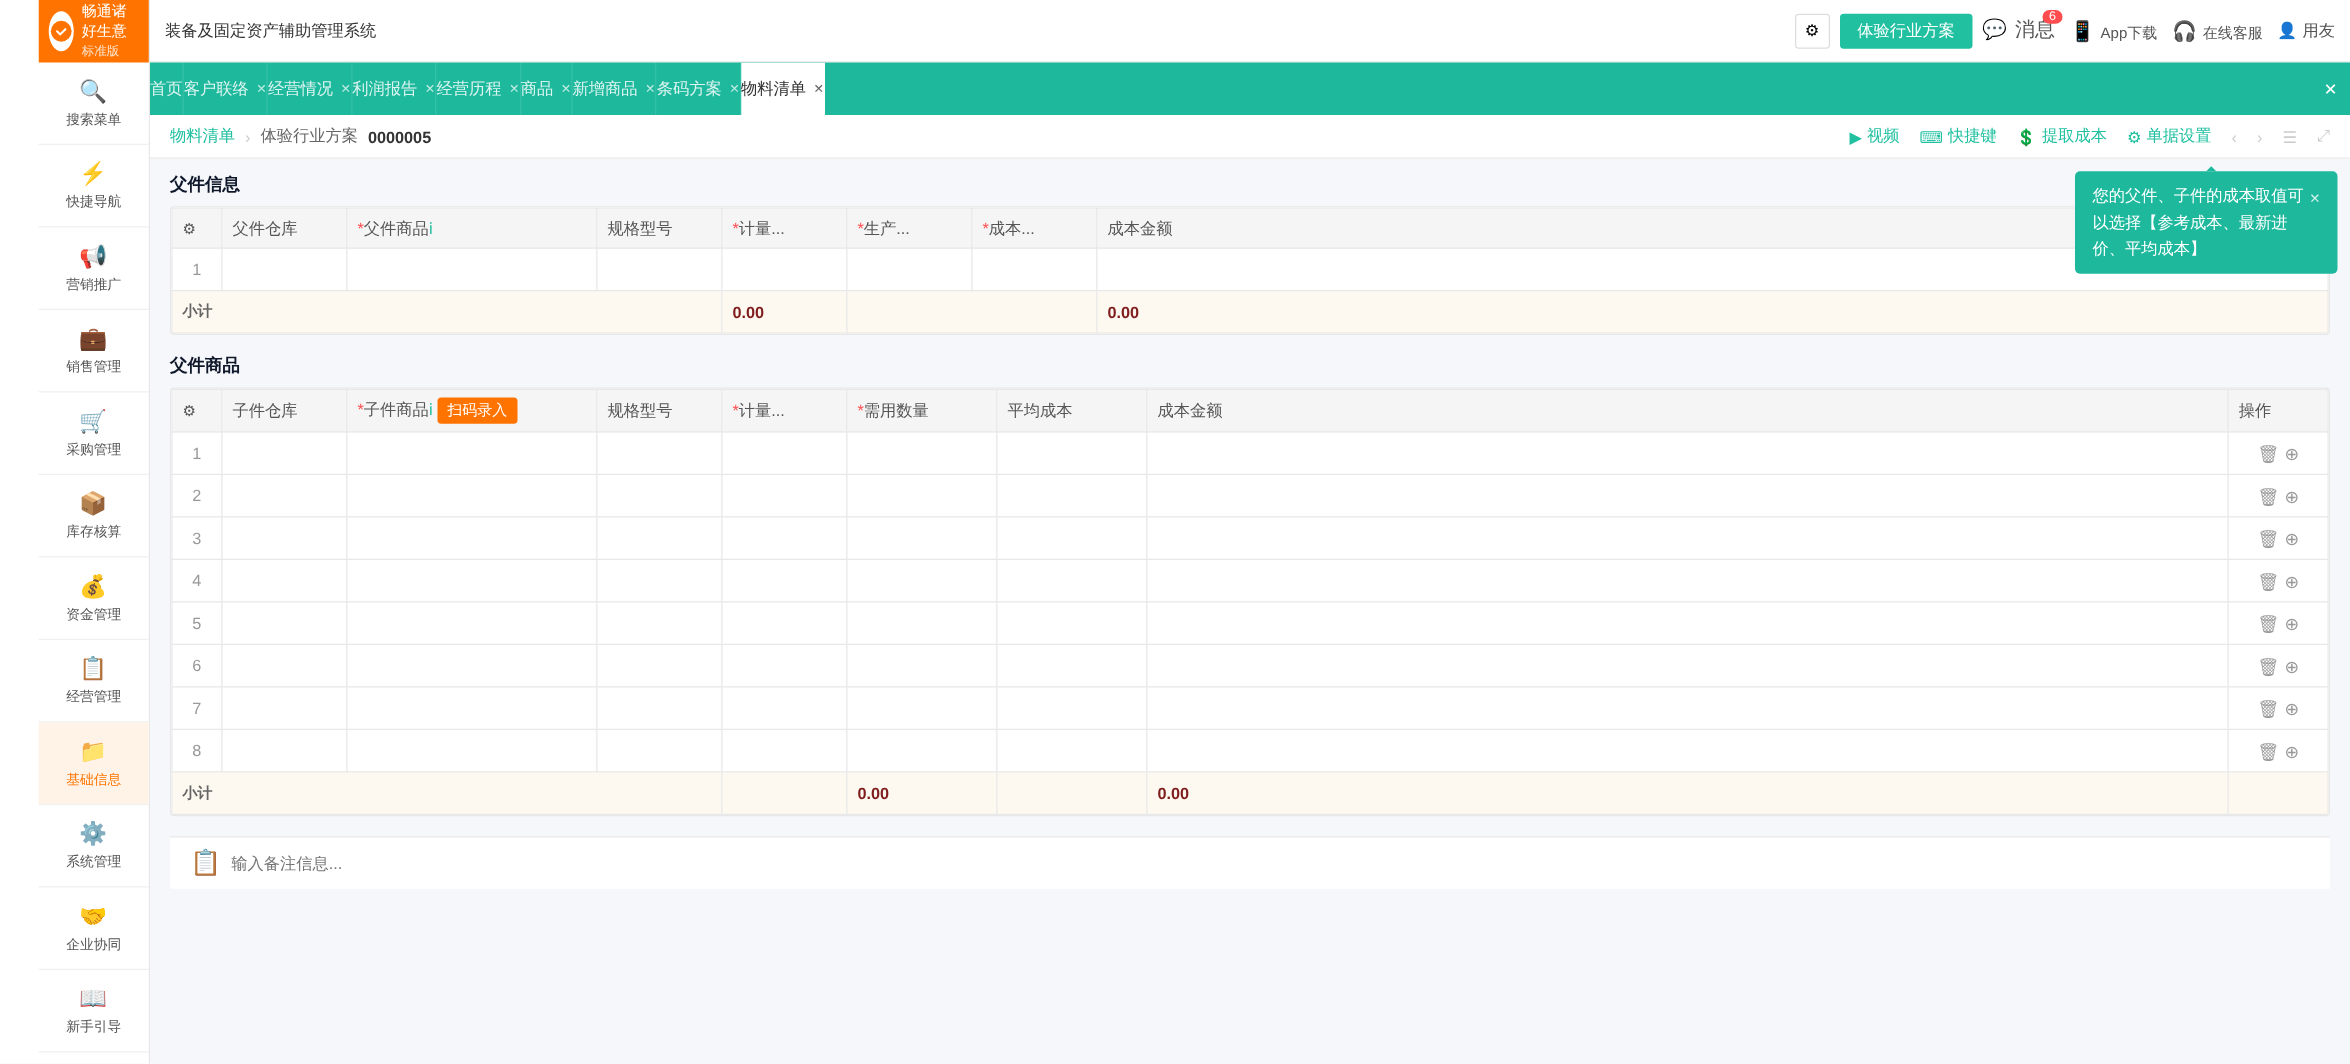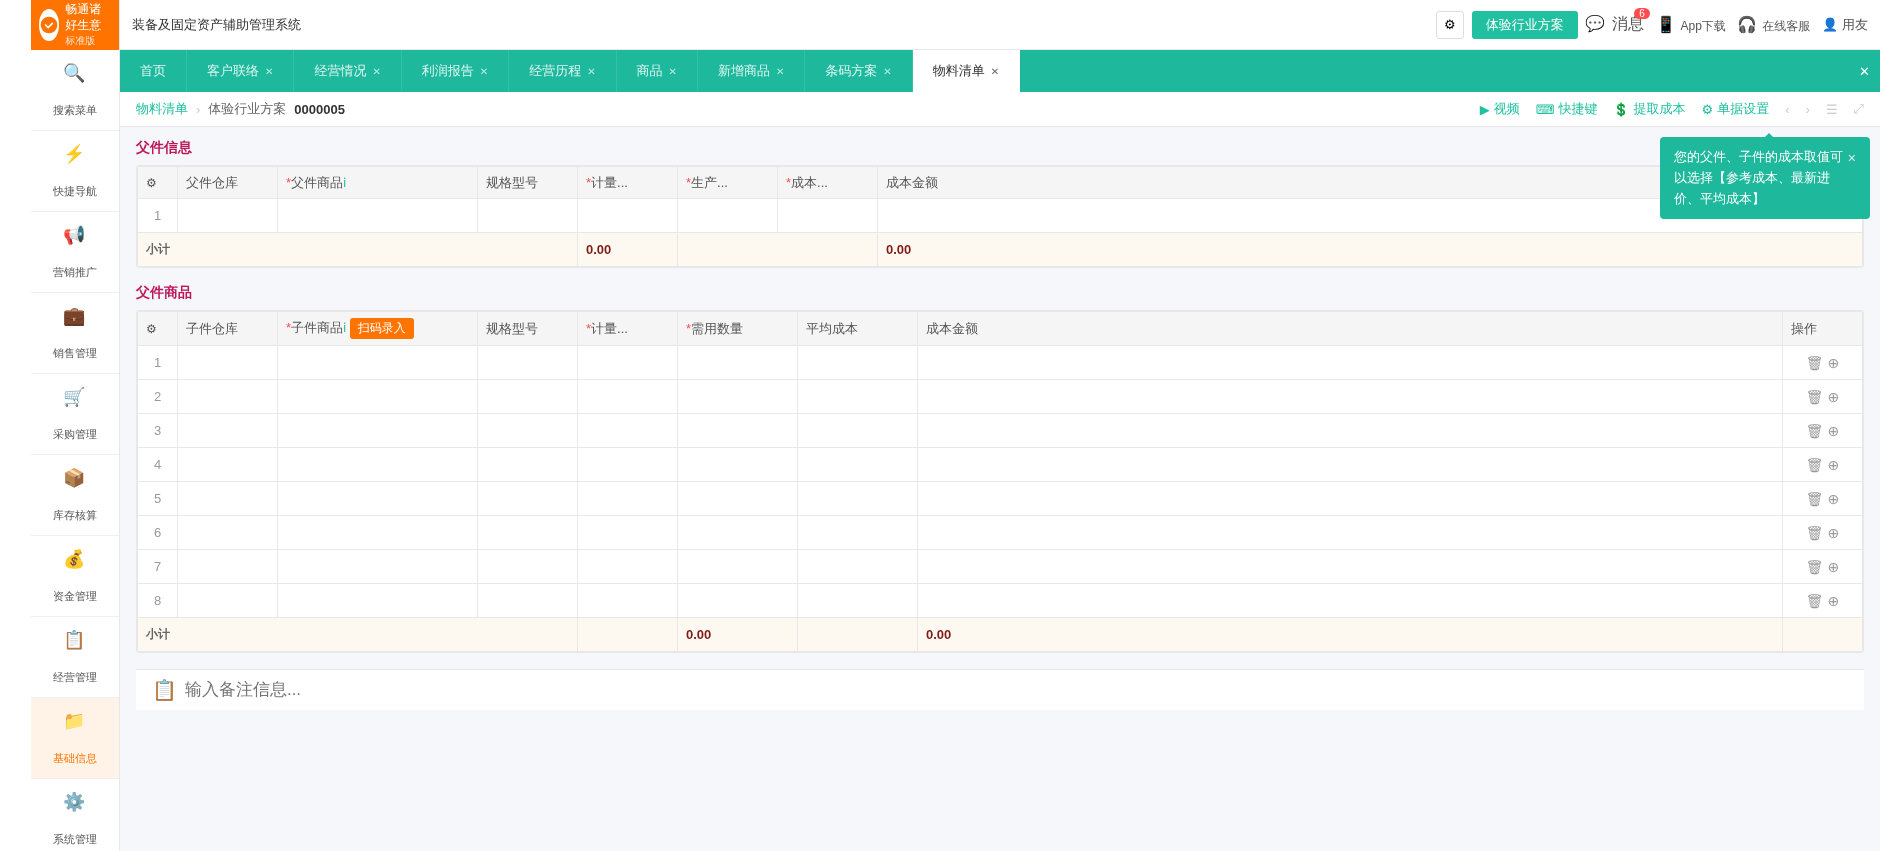--- a/index.html
+++ b/index.html
@@ -8,56 +8,56 @@
     
     .sidebar { width: 120px; background: #fff; border-right: 1px solid #e8e8e8; display: flex; flex-direction: column; flex-shrink: 0; padding-left: 31px; }
     .sidebar-logo { background: #ff7400; color: #fff; padding: 10px 8px; display: flex; align-items: center; gap: 6px; height: 50px; }
     .sidebar-logo .logo-icon { width: 32px; height: 32px; background: #fff; border-radius: 50%; display: flex; align-items: center; justify-content: center; }
     .sidebar-logo .logo-icon svg { width: 20px; height: 20px; }
     .sidebar-logo .logo-text { font-size: 12px; color: #fff; line-height: 1.3; }
     .sidebar-logo .logo-sub { font-size: 10px; color: rgba(255,255,255,0.8); }
     .sidebar-item { display: flex; flex-direction: column; align-items: center; padding: 12px 4px; cursor: pointer; color: #555; gap: 4px; border-bottom: 1px solid #f0f0f0; }
     .sidebar-item.active { background: #fff3e8; color: #ff7400; }
     .sidebar-item .si-icon { font-size: 18px; }
-    .sidebar-item .si-label { font-size: 11px; text-align: center; margin-top: 15px; }
+    .sidebar-item .si-label { font-size: 11px; text-align: center; }
 
     
     .main { flex: 1; display: flex; flex-direction: column; overflow: hidden; }
 
     
     .topbar { height: 50px; background: #fff; border-bottom: 1px solid #e8e8e8; display: flex; align-items: center; padding: 0 12px; gap: 8px; }
     .topbar-title { flex: 1; font-size: 13px; color: #333; }
     .topbar-actions { display: flex; align-items: center; gap: 12px; }
     .topbar-btn { background: #20c0a0; color: #fff; border: none; padding: 5px 14px; border-radius: 3px; cursor: pointer; font-size: 13px; }
     .topbar-icon { color: #666; cursor: pointer; font-size: 16px; position: relative; }
     .badge { background: #ff4d4f; color: #fff; font-size: 10px; border-radius: 8px; padding: 0 4px; position: absolute; top: -6px; right: -6px; min-width: 16px; text-align: center; }
     .topbar-user { color: #555; cursor: pointer; }
 
     
     .nav-tabs { background: #1eb99d; display: flex; align-items: center; height: 42px; overflow: hidden; }
-    .nav-tab { padding: 0 20px; height: 42px; display: flex; align-items: center; color: rgba(255,255,255,0.85); cursor: pointer; white-space: nowrap; gap: 4px; font-size: 13px; border-right: 1px solid rgba(255,255,255,0.1); }
+    .nav-tab { padding: 0 0; height: 42px; display: flex; align-items: center; color: rgba(255,255,255,0.85); cursor: pointer; white-space: nowrap; gap: 4px; font-size: 13px; border-right: 1px solid rgba(255,255,255,0.1); }
     .nav-tab.active { background: #fff; color: #333; }
     .nav-tab .close-btn { font-size: 10px; color: rgba(255,255,255,0.7); margin-left: 2px; }
     .nav-tab.active .close-btn { color: #999; }
     .nav-close-all { margin-left: auto; color: #fff; padding: 0 10px; cursor: pointer; }
 
     
     .breadcrumb { background: #fff; padding: 8px 16px; display: flex; align-items: center; gap: 8px; border-bottom: 1px solid #e8e8e8; }
     .breadcrumb-item { color: #20c0a0; cursor: pointer; font-size: 13px; }
     .breadcrumb-sep { color: #ccc; }
     .doc-no-label { color: #666; font-size: 13px; }
     .doc-no-value { color: #333; font-size: 13px; font-weight: bold; }
     .breadcrumb-right { margin-left: auto; display: flex; align-items: center; gap: 16px; color: #555; font-size: 13px; }
     .breadcrumb-right-item { display: flex; align-items: center; gap: 4px; cursor: pointer; color: #20c0a0; }
 
     
     .content { flex: 1; overflow-y: auto; padding: 12px 16px; background: #f5f7fa; }
 
     
-    .section-title { font-size: 14px; font-weight: bold; color: #be185d; margin-bottom: 8px; }
+    .section-title { font-size: 14px; font-weight: bold; color: #0f172a; margin-bottom: 8px; }
 
     
     .table-container { background: #fff; border: 1px solid #e8e8e8; border-radius: 3px; margin-bottom: 16px; overflow: hidden; }
     .data-table { width: 100%; border-collapse: collapse; }
     .data-table th { background: #f5f5f5; border: 1px solid #e8e8e8; padding: 6px 8px; color: #555; font-weight: normal; text-align: left; white-space: nowrap; font-size: 12px; }
     .data-table th .req { color: #ff4d4f; }
     .data-table td { border: 1px solid #e8e8e8; padding: 4px 8px; color: #333; height: 34px; vertical-align: middle; }
     .data-table td.row-num { color: #999; text-align: center; width: 40px; }
     .subtotal-row td { background: #fef9f0; font-weight: bold; color: #333; }
     .subtotal-label { color: #666; font-size: 12px; }
@@ -481,17 +481,17 @@
     <span class="subtotal-value">0.00</span>
   </td>
   <td></td>
 </tr>
           </tbody>
       </table>
     </div>
 
     <div class="bottom-bar">
       <span class="bottom-bar-icon">📋</span>
-      <input type="text" style="flex: 1 1 0%; border: none; outline: none; font-size: 17px; color: #404040;" placeholder="输入备注信息...">
+      <input type="text" style="flex: 1 1 0%; border: none; outline: none; font-size: 13px; color: #404040;" placeholder="输入备注信息...">
     </div>
 
   </div>
 </div>
 
 </body></html>

